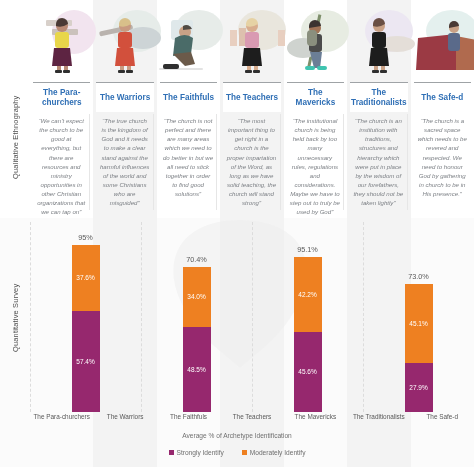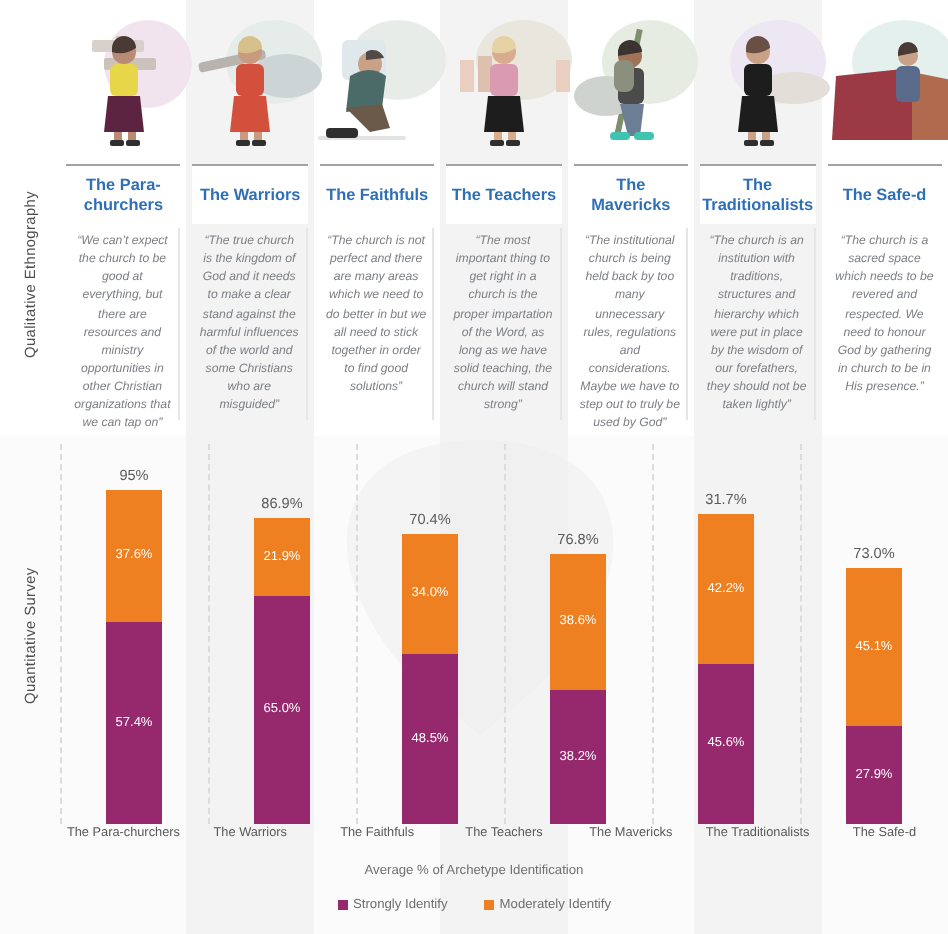--- a/index.html
+++ b/index.html
@@ -302,45 +302,29 @@
       <div class="col chcol">
         <div class="gridline" style="left: 0px;"></div>
         <div class="total">95%</div>
         <div class="bar">
           <div class="seg seg-mod" style="height: 66.176px; background: rgb(238, 128, 33);">37.6%</div>
           <div class="seg seg-str" style="height: 101.024px; background: rgb(150, 40, 110);">57.4%</div>
         </div>
       </div>
       <div class="col chcol">
         <div class="gridline" style="left: 0px;"></div>
-        <div class="total">86.9%</div>
-        <div class="bar">
-          <div class="seg seg-mod" style="height: 38.544px; background: rgb(238, 128, 33);">21.9%</div>
-          <div class="seg seg-str" style="height: 114.4px; background: rgb(150, 40, 110);">65.0%</div>
-        </div>
-      </div>
-      <div class="col chcol">
-        <div class="gridline" style="left: 0px;"></div>
         <div class="total">70.4%</div>
         <div class="bar">
           <div class="seg seg-mod" style="height: 59.84px; background: rgb(238, 128, 33);">34.0%</div>
           <div class="seg seg-str" style="height: 85.36px; background: rgb(150, 40, 110);">48.5%</div>
         </div>
       </div>
       <div class="col chcol">
         <div class="gridline" style="left: 0px;"></div>
-        <div class="total">76.8%</div>
-        <div class="bar">
-          <div class="seg seg-mod" style="height: 67.936px; background: rgb(238, 128, 33);">38.6%</div>
-          <div class="seg seg-str" style="height: 67.232px; background: rgb(150, 40, 110);">38.2%</div>
-        </div>
-      </div>
-      <div class="col chcol">
-        <div class="gridline" style="left: 0px;"></div>
-        <div class="total">31.7%</div>
+        <div class="total">95.1%</div>
         <div class="bar">
           <div class="seg seg-mod" style="height: 74.272px; background: rgb(238, 128, 33);">42.2%</div>
           <div class="seg seg-str" style="height: 80.256px; background: rgb(150, 40, 110);">45.6%</div>
         </div>
       </div>
       <div class="col chcol">
         <div class="gridline" style="left: 0px;"></div>
         <div class="total">73.0%</div>
         <div class="bar">
           <div class="seg seg-mod" style="height: 79.376px; background: rgb(238, 128, 33);">45.1%</div>

